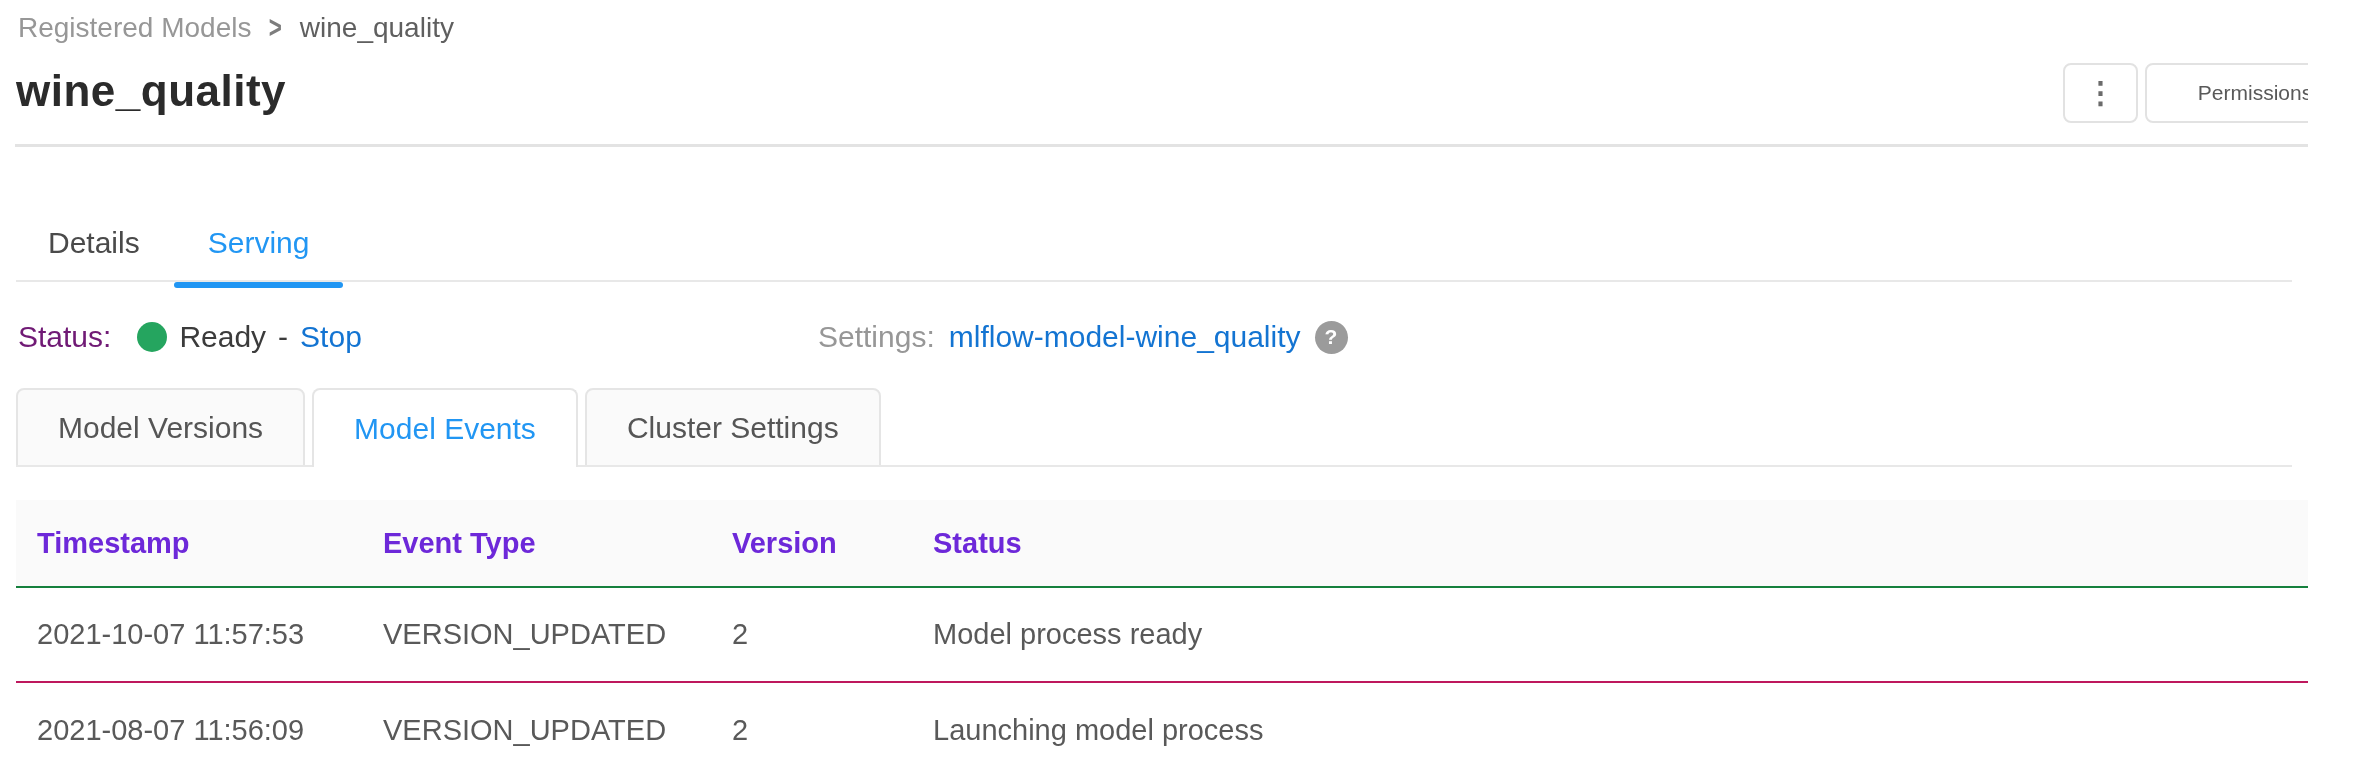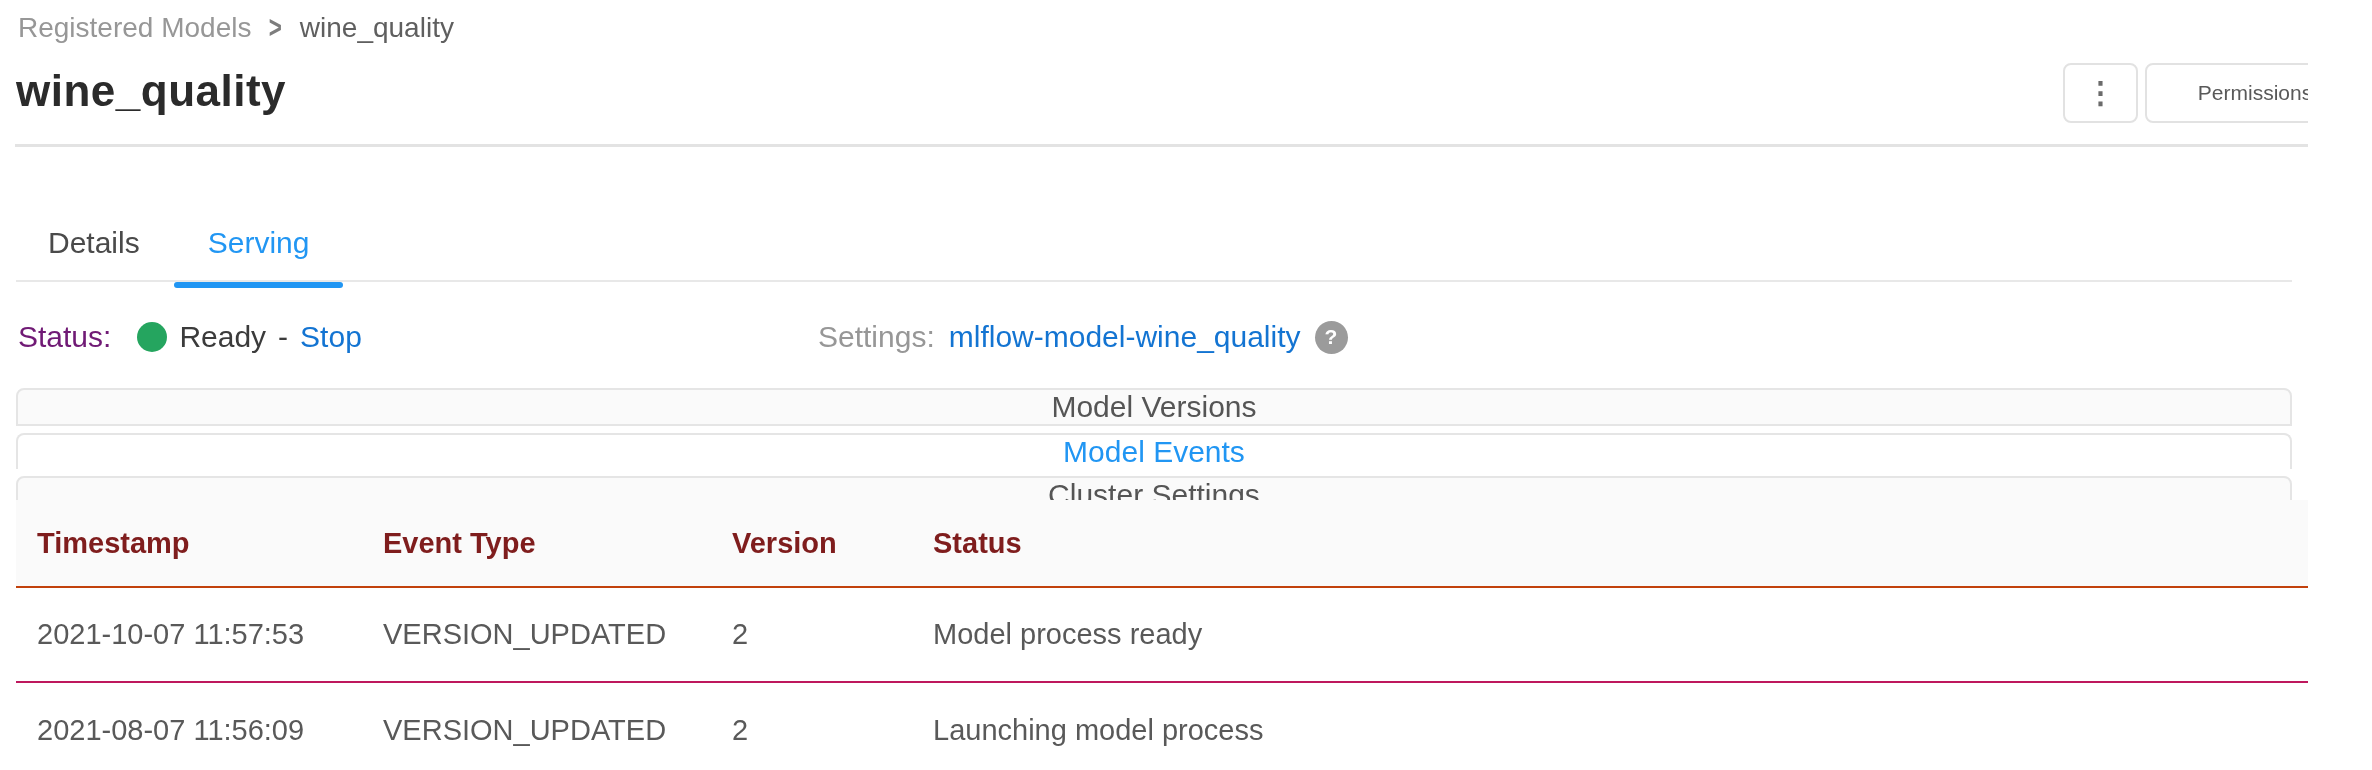--- a/index.html
+++ b/index.html
@@ -46,33 +46,33 @@
   .link{ color:#1374d2; cursor:pointer; }
   .cluster-group{ position:absolute; left:800px; top:0; display:flex; align-items:center; }
   .cluster-label{ color:#979797; margin-right:14px; }
   .help-icon{
     width:33px; height:33px; border-radius:50%; background:#9b9b9b; color:#ffffff;
     font-size:21px; font-weight:700; display:flex; align-items:center; justify-content:center;
     margin-left:14px; cursor:pointer;
   }
 
   
-  .subtabs{ position:absolute; left:16px; top:388px; right:16px; height:79px; display:flex; gap:7px;flex-direction:column; }
+  .subtabs{ position:absolute; left:16px; top:388px; right:16px; height:79px; display:flex; gap:7px; }
   .subtabs-baseline{ position:absolute; left:16px; right:16px; top:465px; height:2px; background:#e8e8e8; z-index:1; }
   .subtab{
     height:79px; padding:0 40px; display:flex; align-items:center; justify-content:center;
     font-size:30px; color:#555555; background:#fafafa;
     border:2px solid #e5e5e5; border-radius:8px 8px 0 0; cursor:pointer; z-index:0;
   }
   .subtab.active{ background:#ffffff; color:#2196f3; border-bottom:none; z-index:2; }
 
   
   .events-table{ position:absolute; left:16px; top:500px; width:2342px; height:270px; overflow:hidden; font-size:29px; }
   .t-row{ display:flex; align-items:center; }
-  .t-head{ height:88px; background:#fafafa; border-bottom:2px solid #c2410c; color:#7f1d1d; font-weight:600; }
+  .t-head{ height:88px; background:#fafafa; border-bottom:2px solid #15803d; color:#6d28d9; font-weight:600; }
   .t-body-row{ height:95px; color:#595959; }
   .t-body-row.rule{ border-bottom:2px solid #be185d; }
   .c1{ width:346px; padding-left:21px; flex:none; }
   .c2{ width:349px; padding-left:21px; flex:none; }
   .c3{ width:201px; padding-left:21px; flex:none; }
   .c4{ flex:1; padding-left:21px; }
 </style>
 </head>
 <body>
 

